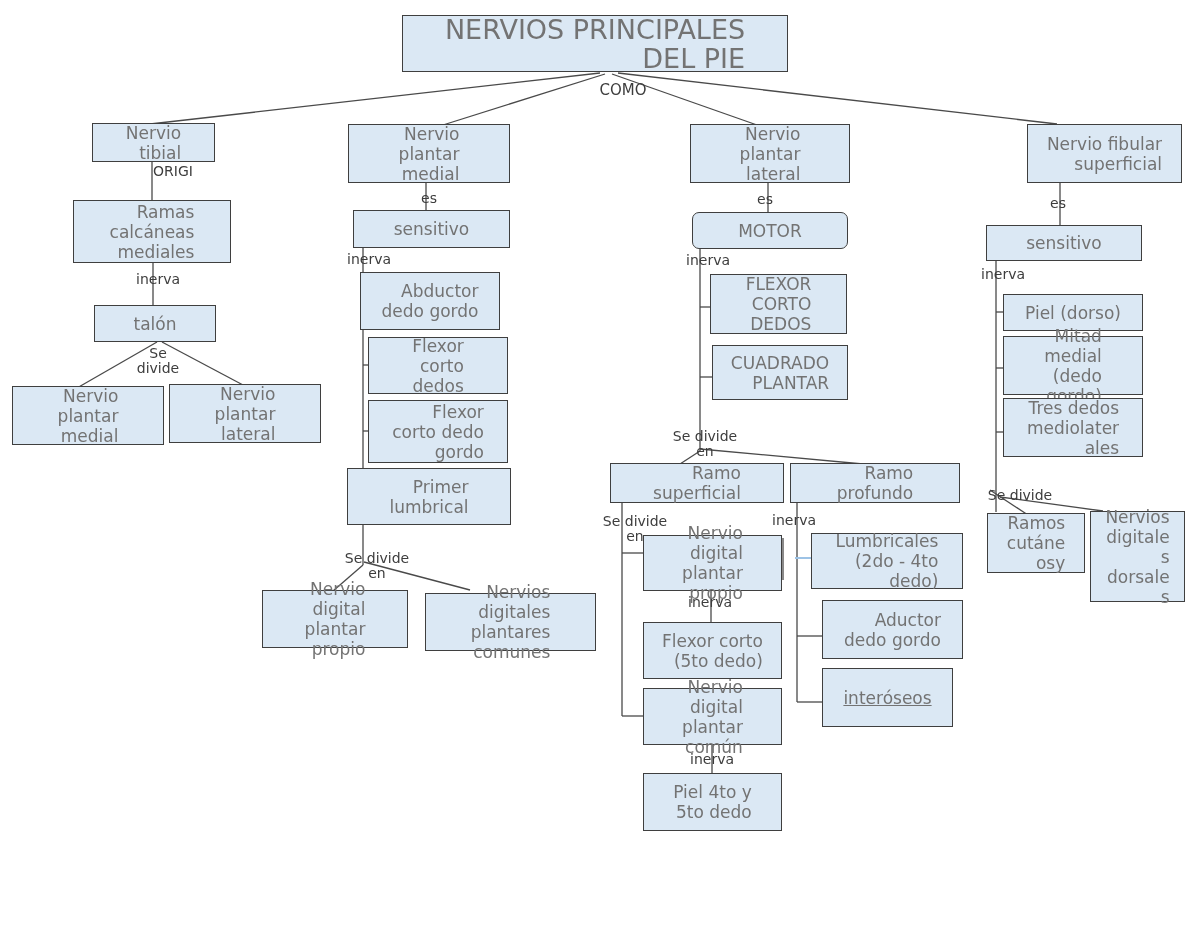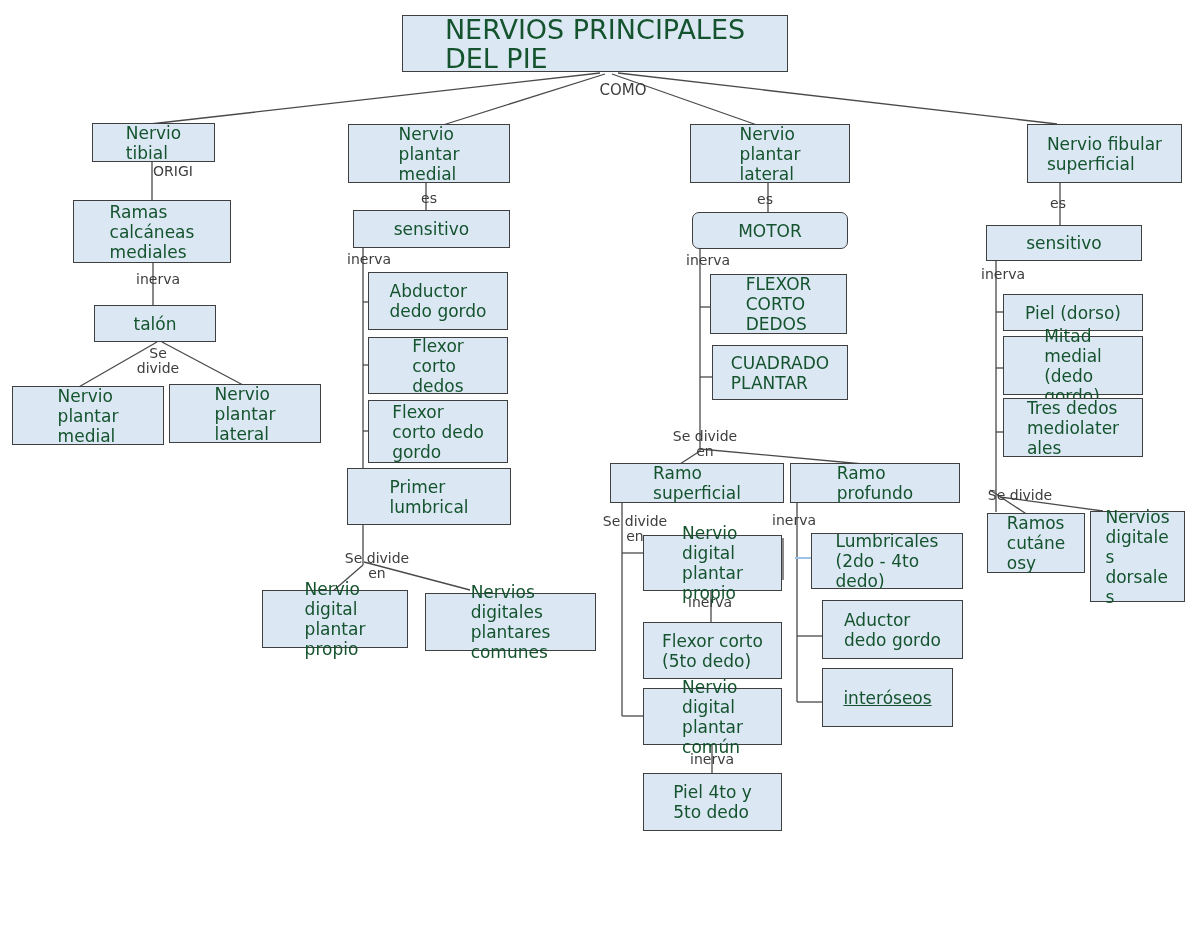--- a/index.html
+++ b/index.html
@@ -11,22 +11,22 @@
     overflow:hidden;
   }
   #wires{position:absolute;left:0;top:0;width:1200px;height:927px;}
   #wires line{stroke:var(--line,#4a4a4a);stroke-width:1.3;}
   #wires line.blue{stroke:var(--highlight-line,#9dc3e6);stroke-width:2;}
   .node{
     position:absolute;
     background:var(--node-fill,#dbe8f4);
     border:1.5px solid var(--node-border,#3f3f3f);
     display:flex;align-items:center;justify-content:center;
-    text-align:left;
-    font-size:17px;line-height:20px;color:#14532d;
+    text-align:right;
+    font-size:17px;line-height:20px;color:#737373;
     white-space:pre-line;
     box-sizing:border-box;
   }
   .title{
     font-size:27px;line-height:29px;
   }
   .edge-label{
     position:absolute;
     font-size:14px;line-height:15px;
     color:#3d3d3d;
@@ -124,21 +124,21 @@
 plantar
 medial</div>
   <div class="node" style="left:169px;top:384px;width:152px;height:59px;">Nervio
 plantar
 lateral</div>
 
   <div class="node" style="left:348px;top:124px;width:162px;height:59px;">Nervio
 plantar
 medial</div>
   <div class="node" style="left:353px;top:210px;width:157px;height:38px;">sensitivo</div>
-  <div class="node" style="left:368px;top:272px;width:140px;height:58px;">Abductor
+  <div class="node" style="left:360px;top:272px;width:140px;height:58px;">Abductor
 dedo gordo</div>
   <div class="node" style="left:368px;top:337px;width:140px;height:57px;">Flexor
 corto
 dedos</div>
   <div class="node" style="left:368px;top:400px;width:140px;height:63px;">Flexor
 corto dedo
 gordo</div>
   <div class="node" style="left:347px;top:468px;width:164px;height:57px;">Primer
 lumbrical</div>
   <div class="node" style="left:262px;top:590px;width:146px;height:58px;">Nervio

